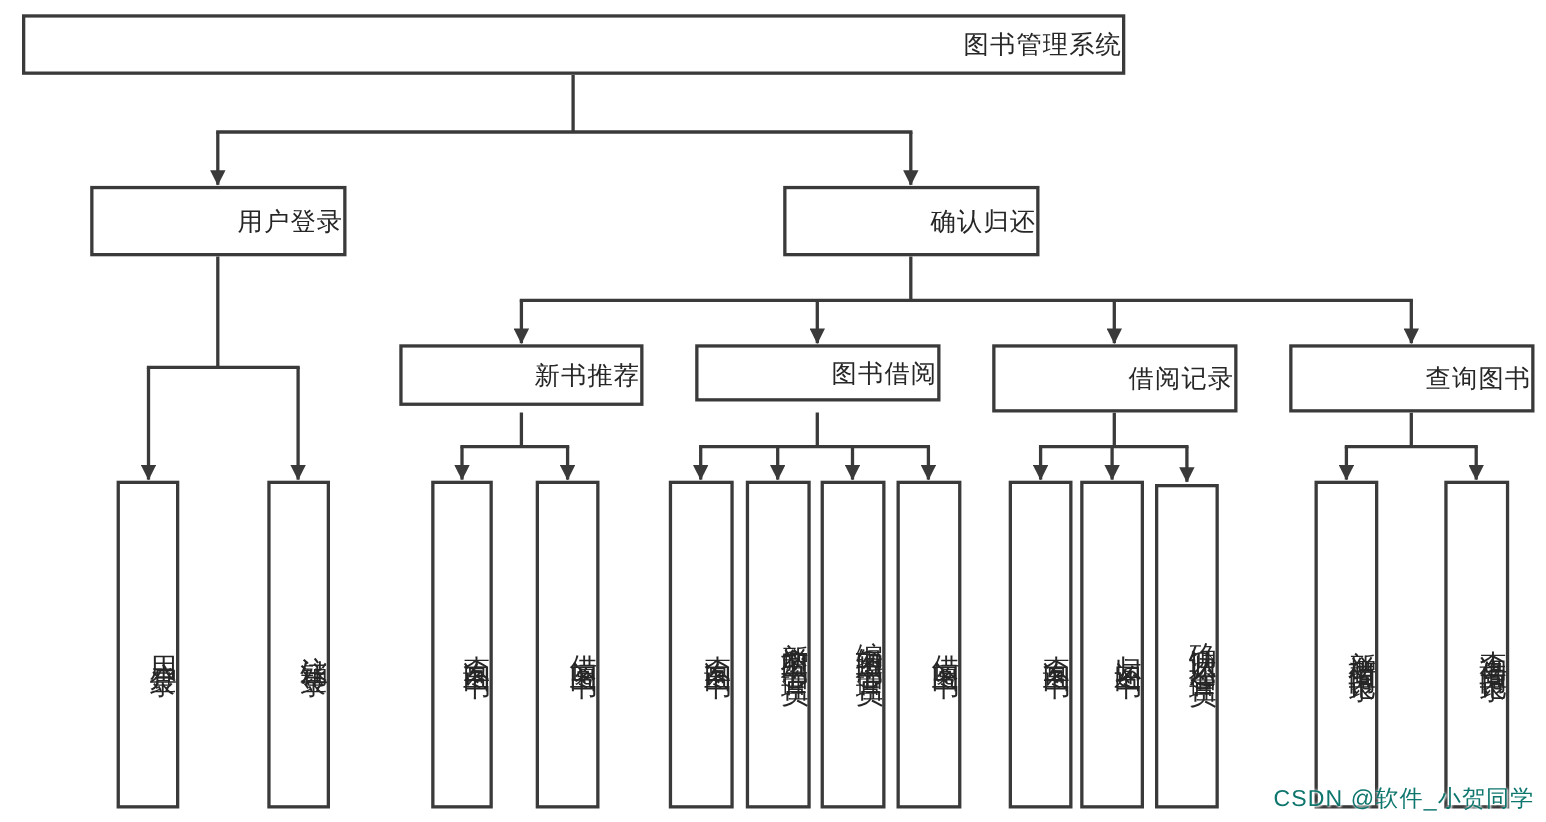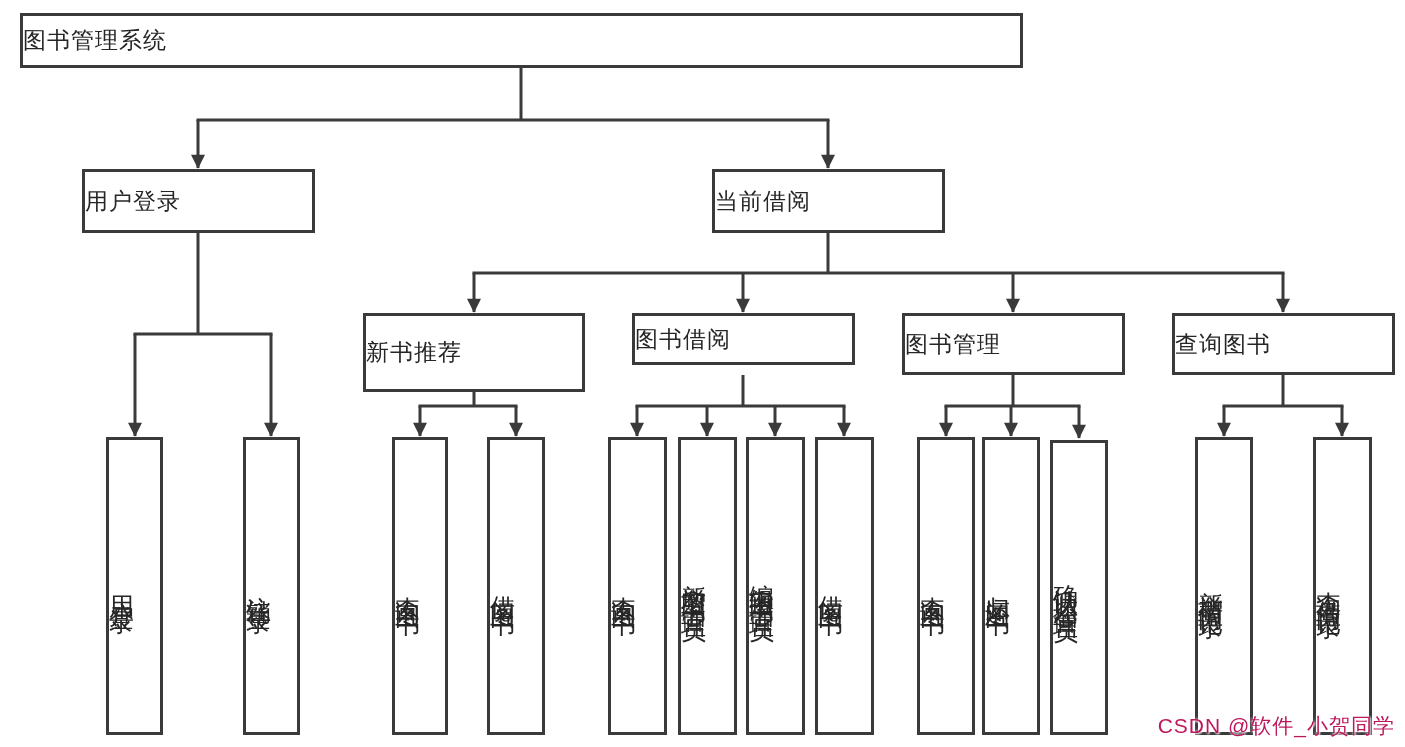--- a/index.html
+++ b/index.html
@@ -26,42 +26,42 @@
     stroke-width: 3;
     fill: none;
   }
   .node {
     position: absolute;
     box-sizing: border-box;
     border: 3px solid #3a3a3a;
     background: #ffffff;
     display: flex;
     align-items: center;
-    justify-content: flex-start;
+    justify-content: flex-end;
     z-index: 2;
     color: #262626;
   }
   .node.h span {
     font-size: 23px;
     letter-spacing: 1px;
     white-space: nowrap;
   }
   .node.v span {
     writing-mode: vertical-rl;
     font-size: 25px;
     letter-spacing: 5px;
     line-height: 1;
   }
   .watermark {
     position: absolute;
     right: 10px;
     bottom: 7px;
     z-index: 5;
     font-size: 21px;
-    color: #be185d;
+    color: #0f766e;
     letter-spacing: 1px;
     text-shadow: 0 0 3px #ffffff, 1px 1px 2px #ffffff;
     white-space: nowrap;
     margin-left: 32px;
   }
 </style>
 </head>
 <body>
 
 <div class="stage">
@@ -115,31 +115,31 @@
   </svg>
 
   <div class="node h" style="left:20px; top:13px; width:1003px; height:55px;">
     <span>图书管理系统</span>
   </div>
 
   <div class="node h" style="left:82px; top:169px; width:233px; height:64px;">
     <span>用户登录</span>
   </div>
   <div class="node h" style="left:712px; top:169px; width:233px; height:64px;">
-    <span>当前借阅</span>
+    <span>确认归还</span>
   </div>
 
-  <div class="node h" style="left:363px; top:313px; width:222px; height:79px;">
+  <div class="node h" style="left:363px; top:313px; width:222px; height:56px;">
     <span>新书推荐</span>
   </div>
   <div class="node h" style="left:632px; top:313px; width:223px; height:52px;">
     <span>图书借阅</span>
   </div>
   <div class="node h" style="left:902px; top:313px; width:223px; height:62px;">
-    <span>图书管理</span>
+    <span>借阅记录</span>
   </div>
   <div class="node h" style="left:1172px; top:313px; width:223px; height:62px;">
     <span>查询图书</span>
   </div>
 
   <div class="node v" style="left:106px; top:437px; width:57px; height:298px;">
     <span>用户登录</span>
   </div>
   <div class="node v" style="left:243px; top:437px; width:57px; height:298px;">
     <span>注销登录</span>

